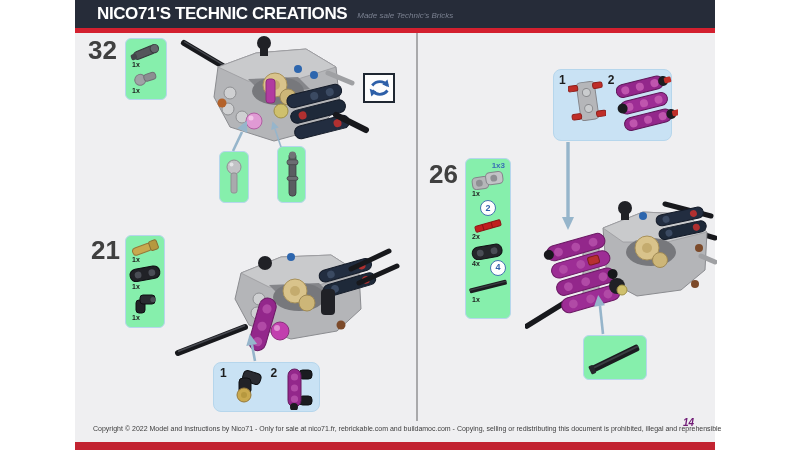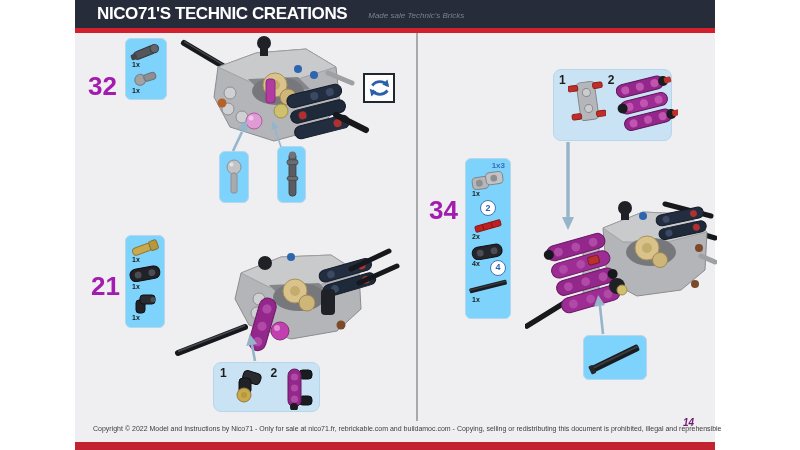--- a/index.html
+++ b/index.html
@@ -1,26 +1,26 @@
 <!DOCTYPE html>
 <html><head>
 <meta charset="utf-8">
 <style>
   html,body{margin:0;padding:0;width:800px;height:450px;background:#ffffff;overflow:hidden;
             font-family:"Liberation Sans", sans-serif;}
   .page{position:absolute;left:75px;top:0;width:640px;height:450px;background:#efeff1;}
   .hdr{position:absolute;left:0;top:0;width:640px;height:28px;background:#262c39;
-       display:flex;align-items:center;gap:11px;}
+       display:flex;align-items:center;}
   .hdr-title{color:#fff;font-weight:bold;font-size:17px;letter-spacing:-0.4px;margin-left:22px;white-space:nowrap;}
   .hdr-sub{color:#7a8090;font-style:italic;font-size:8px;margin-left:10px;margin-top:2px;white-space:nowrap;}
   .stripe{position:absolute;left:0;top:28px;width:640px;height:5px;background:#d3202f;}
   .botbar{position:absolute;left:0;top:442px;width:640px;height:8px;background:#c22331;}
   .divider{position:absolute;left:341px;top:33px;width:2px;height:388px;background:#a9a9ab;}
-  .stepnum{position:absolute;font-size:26px;font-weight:bold;color:#a21caf;line-height:1;margin-top:36px;}
-  .pbox{position:absolute;background:#7dd3fc;border:1px solid #b6d6ec;border-radius:6px;
+  .stepnum{position:absolute;font-size:26px;font-weight:bold;color:#404040;line-height:1;}
+  .pbox{position:absolute;background:#86efac;border:1px solid #b6d6ec;border-radius:6px;
         box-sizing:border-box;display:flex;flex-direction:column;align-items:center;padding:3px 2px;}
   .cbox{position:absolute;background:#c9e2f4;border:1px solid #b6d6ec;border-radius:8px;
         box-sizing:border-box;display:flex;align-items:flex-start;justify-content:space-around;padding:3px;}
   .qty{font-size:7px;font-weight:bold;color:#1d1d1d;align-self:flex-start;margin-left:4px;line-height:1.2;}
   .qtyrow{display:flex;width:100%;justify-content:space-between;align-items:center;padding:0 2px;box-sizing:border-box;}
   .batch{font-size:8px;font-weight:bold;color:#3a6eb5;align-self:flex-end;margin-right:3px;line-height:1;}
   .circ{width:14px;height:14px;border-radius:50%;background:#fff;border:1.5px solid #4273b0;
         color:#2f5fa8;font-size:9px;font-weight:bold;display:flex;align-items:center;justify-content:center;line-height:1;}
   .biglbl{font-size:12px;font-weight:bold;color:#1d1d1d;margin:1px 2px 0 2px;line-height:1;}
   .citem{display:flex;align-items:flex-start;}
@@ -244,21 +244,21 @@
           <circle cx="13" cy="46.5" r="4" fill="#bf55ae"></circle>
             <circle cx="28" cy="46.5" r="4" fill="#bf55ae"></circle>
             <circle cx="43" cy="46.5" r="4" fill="#bf55ae"></circle>
           <circle cx="52" cy="46.5" r="5" fill="#1b1c20"></circle>
           <rect x="53" y="43.5" width="7" height="6" rx="1.5" fill="#bf2e28"></rect>
         </g>
       </svg>
     </div>
   </div>
 
-  <div class="stepnum" style="left:354px;top:161px;">34</div>
+  <div class="stepnum" style="left:354px;top:161px;">26</div>
 
   <div class="pbox" style="left:390px;top:158px;width:46px;height:161px;">
     <span class="batch">1x3</span>
     <svg width="38" height="20" viewBox="0 0 38 20">
       <g transform="rotate(-8 19 10)">
         <rect x="3" y="6" width="16" height="12" rx="4" fill="#b5b6b9" stroke="#84858a"></rect>
         <rect x="17" y="3" width="17" height="12" rx="4" fill="#c2c3c6" stroke="#84858a"></rect>
         <circle cx="10" cy="12" r="3.4" fill="#8e8f93"></circle>
         <circle cx="25" cy="9" r="3.4" fill="#8e8f93"></circle>
       </g>

